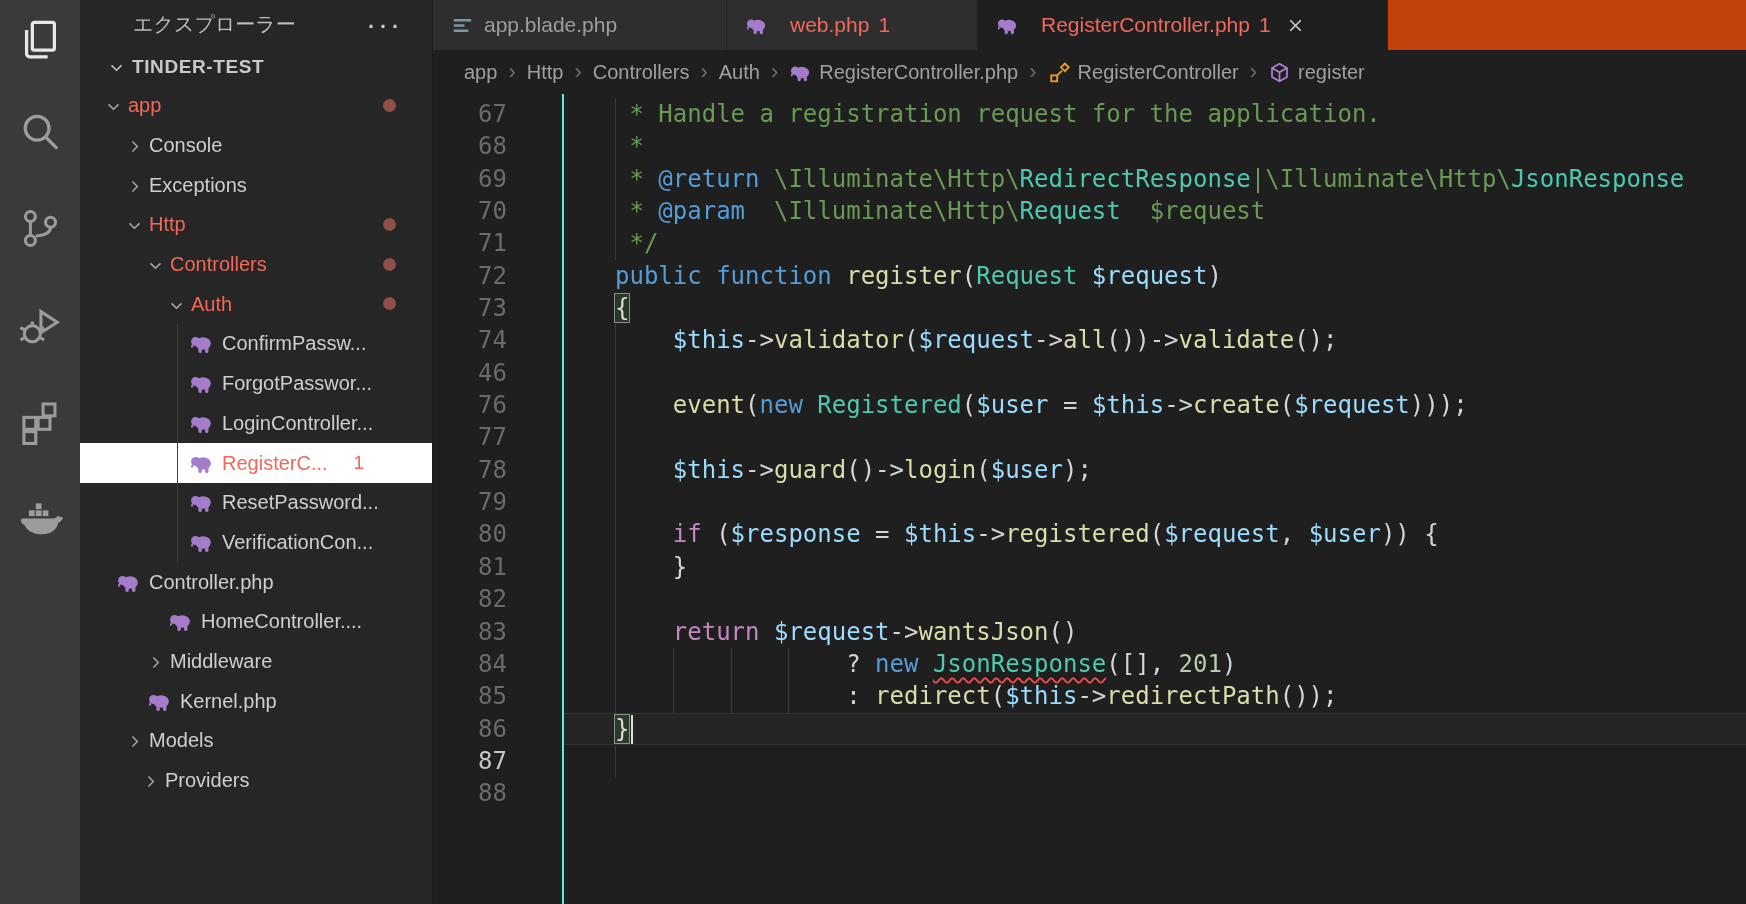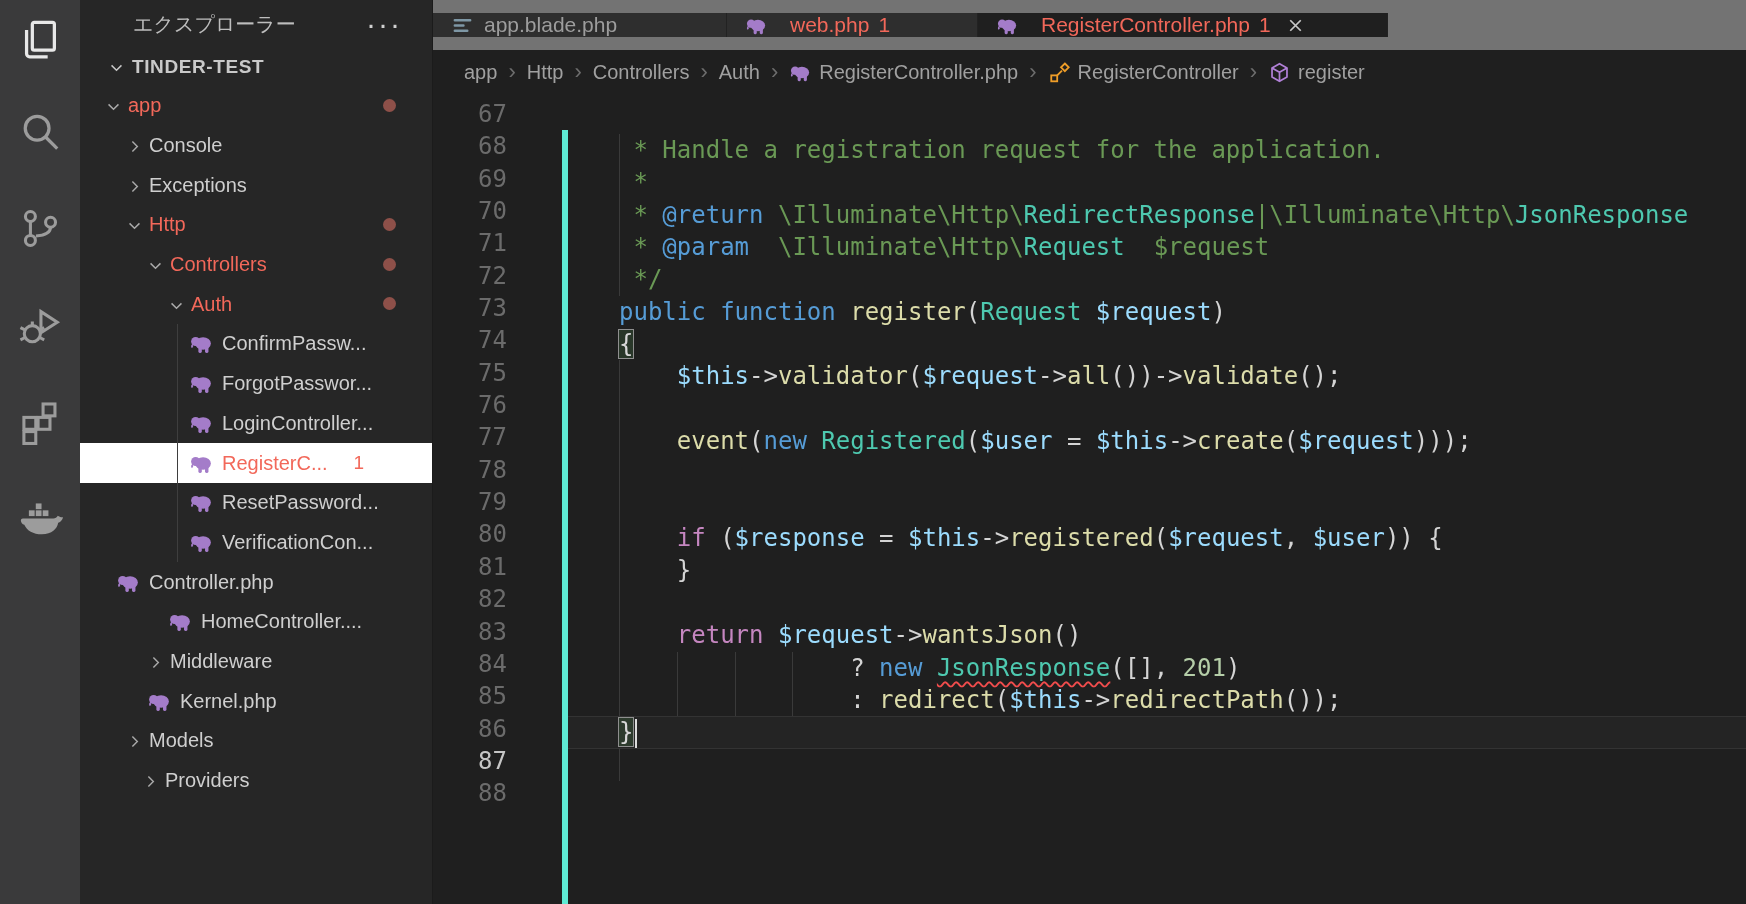--- a/index.html
+++ b/index.html
@@ -31,43 +31,43 @@
   .row .lbl { white-space:nowrap; }
   .row .err { color:#f2685a; }
   .row .badge1 { color:#f2685a; font-size:19px; margin-left:26px; }
   .row .dot { position:absolute; right:36px; top:13px; width:13px; height:13px;
               border-radius:50%; background:#8e5049; }
   .tree-guide { position:absolute; width:1px; background:#3e3e3e; left:97px; }
 
   
   .main { flex:1; display:flex; flex-direction:column; min-width:0; background:#1f1f1f;
           border-left:1px solid #1b1b1b; }
-  .tabbar { height:50px; background:#737373; display:flex; flex:none;align-items:center; }
+  .tabbar { height:50px; background:#c2410c; display:flex; flex:none; }
   .tab { display:flex; align-items:center; padding:0 18px; background:#2e2e2e;
          border-right:1px solid #222; font-size:21px; color:#9d9d9d; cursor:pointer; }
   .tab.active { background:#1f1f1f; }
   .tab .ticon { width:23px; height:23px; margin-right:10px; flex:none; }
   .tab .t-err { color:#f2685a;margin-left:12px; }
   .tab .t-badge { color:#f2685a; margin-left:9px; }
   .tab .t-close { width:21px; height:21px; margin-left:14px; flex:none; cursor:pointer; }
   .tab:nth-child(1){ width:294px; } .tab:nth-child(2){ width:251px; } .tab:nth-child(3){ width:410px; }
 
   .breadcrumb { height:44px; display:flex; align-items:center; padding-left:31px;
                 font-size:20px; color:#a0a0a0; flex:none; }
   .bc-item { display:flex; align-items:center; cursor:pointer; }
   .bc-item svg { width:23px; height:23px; margin-right:7px; }
   .bc-sep { color:#6d6d6d; margin:0 11px; font-size:22px; }
 
   .editor { flex:1; display:flex; overflow:hidden;
             font-family:"DejaVu Sans Mono", monospace; font-size:24px; line-height:32.35px; }
   .gutter { width:74px; flex:none; text-align:right; color:#6b6b6b; padding-top:4px; }
   .gutter .ln { height:32.35px; }
   .gutter .ln.cur { color:#c6c6c6; }
-  .codecol { flex:1; margin-left:55px; border-left:6px solid #5eead4; padding-top:4px;
-             position:relative; min-width:0;margin-top:36px; }
+  .codecol { flex:1; margin-left:55px; border-left:2px solid #5eead4; padding-top:4px;
+             position:relative; min-width:0; }
   .code-line { height:32.35px; padding-left:51px; white-space:pre; position:relative; color:#d4d4d4; }
   .code-line.cur { background:#242424; box-shadow:inset 0 1px 0 #333, inset 0 -1px 0 #333; }
   .guide { position:absolute; top:0; width:1px; height:32.35px; background:#3a3a3a; }
   .tok-cm{color:#6a9955} .tok-tag{color:#569cd6} .tok-ty{color:#4ec9b0}
   .tok-kw{color:#569cd6} .tok-fn{color:#dcdcaa} .tok-vr{color:#9cdcfe}
   .tok-ct{color:#c586c0} .tok-nu{color:#b5cea8} .tok-pn{color:#d4d4d4}
   .tok-sq{color:#4ec9b0; text-decoration:underline; text-decoration-style:wavy;
           text-decoration-color:#f14c4c; text-decoration-thickness:2px; text-underline-offset:5px;}
   .tok-br{color:#d8d8d8; outline:1px solid #8f8f8f; background:rgba(70,120,70,.28);}
   .cursor { display:inline-block; width:2px; height:29px; background:#dcdcdc;
@@ -372,21 +372,21 @@
     <div class="editor">
       <div class="gutter" id="gutter">
           <div class="ln">67</div>
           <div class="ln">68</div>
           <div class="ln">69</div>
           <div class="ln">70</div>
           <div class="ln">71</div>
           <div class="ln">72</div>
           <div class="ln">73</div>
           <div class="ln">74</div>
-          <div class="ln">75</div>
+          <div class="ln">46</div>
           <div class="ln">76</div>
           <div class="ln">77</div>
           <div class="ln">78</div>
           <div class="ln">79</div>
           <div class="ln">80</div>
           <div class="ln">81</div>
           <div class="ln">82</div>
           <div class="ln">83</div>
           <div class="ln">84</div>
           <div class="ln">85</div>
@@ -399,20 +399,21 @@
           <div class="code-line"><span class="guide" style="left: 51px;"></span><span class="tok-cm"> *</span></div>
           <div class="code-line"><span class="guide" style="left: 51px;"></span><span class="tok-cm"> * </span><span class="tok-tag">@return</span><span class="tok-cm"> \Illuminate\Http\</span><span class="tok-ty">RedirectResponse</span><span class="tok-cm">|\Illuminate\Http\</span><span class="tok-ty">JsonResponse</span></div>
           <div class="code-line"><span class="guide" style="left: 51px;"></span><span class="tok-cm"> * </span><span class="tok-tag">@param</span><span class="tok-cm">  \Illuminate\Http\</span><span class="tok-ty">Request</span><span class="tok-cm">  $request</span></div>
           <div class="code-line"><span class="guide" style="left: 51px;"></span><span class="tok-cm"> */</span></div>
           <div class="code-line"><span class="tok-kw">public</span><span class="tok-pn"> </span><span class="tok-kw">function</span><span class="tok-pn"> </span><span class="tok-fn">register</span><span class="tok-pn">(</span><span class="tok-ty">Request</span><span class="tok-pn"> </span><span class="tok-vr">$request</span><span class="tok-pn">)</span></div>
           <div class="code-line"><span class="tok-br">{</span></div>
           <div class="code-line"><span class="guide" style="left: 51px;"></span><span class="tok-pn">    </span><span class="tok-vr">$this</span><span class="tok-pn">-&gt;</span><span class="tok-fn">validator</span><span class="tok-pn">(</span><span class="tok-vr">$request</span><span class="tok-pn">-&gt;</span><span class="tok-fn">all</span><span class="tok-pn">())-&gt;</span><span class="tok-fn">validate</span><span class="tok-pn">();</span></div>
           <div class="code-line"><span class="guide" style="left: 51px;"></span></div>
           <div class="code-line"><span class="guide" style="left: 51px;"></span><span class="tok-pn">    </span><span class="tok-fn">event</span><span class="tok-pn">(</span><span class="tok-kw">new</span><span class="tok-pn"> </span><span class="tok-ty">Registered</span><span class="tok-pn">(</span><span class="tok-vr">$user</span><span class="tok-pn"> = </span><span class="tok-vr">$this</span><span class="tok-pn">-&gt;</span><span class="tok-fn">create</span><span class="tok-pn">(</span><span class="tok-vr">$request</span><span class="tok-pn">)));</span></div>
           <div class="code-line"><span class="guide" style="left: 51px;"></span></div>
+          <div class="code-line"><span class="guide" style="left: 51px;"></span><span class="tok-pn">    </span><span class="tok-vr">$this</span><span class="tok-pn">-&gt;</span><span class="tok-fn">guard</span><span class="tok-pn">()-&gt;</span><span class="tok-fn">login</span><span class="tok-pn">(</span><span class="tok-vr">$user</span><span class="tok-pn">);</span></div>
           <div class="code-line"><span class="guide" style="left: 51px;"></span></div>
           <div class="code-line"><span class="guide" style="left: 51px;"></span><span class="tok-pn">    </span><span class="tok-ct">if</span><span class="tok-pn"> (</span><span class="tok-vr">$response</span><span class="tok-pn"> = </span><span class="tok-vr">$this</span><span class="tok-pn">-&gt;</span><span class="tok-fn">registered</span><span class="tok-pn">(</span><span class="tok-vr">$request</span><span class="tok-pn">, </span><span class="tok-vr">$user</span><span class="tok-pn">)) {</span></div>
           <div class="code-line"><span class="guide" style="left: 51px;"></span><span class="tok-pn">    }</span></div>
           <div class="code-line"><span class="guide" style="left: 51px;"></span></div>
           <div class="code-line"><span class="guide" style="left: 51px;"></span><span class="tok-pn">    </span><span class="tok-ct">return</span><span class="tok-pn"> </span><span class="tok-vr">$request</span><span class="tok-pn">-&gt;</span><span class="tok-fn">wantsJson</span><span class="tok-pn">()</span></div>
           <div class="code-line"><span class="guide" style="left: 51px;"></span><span class="guide" style="left: 108.8px;"></span><span class="guide" style="left: 166.6px;"></span><span class="guide" style="left: 224.4px;"></span><span class="tok-pn">                ? </span><span class="tok-kw">new</span><span class="tok-pn"> </span><span class="tok-sq">JsonResponse</span><span class="tok-pn">([], </span><span class="tok-nu">201</span><span class="tok-pn">)</span></div>
           <div class="code-line"><span class="guide" style="left: 51px;"></span><span class="guide" style="left: 108.8px;"></span><span class="guide" style="left: 166.6px;"></span><span class="guide" style="left: 224.4px;"></span><span class="tok-pn">                : </span><span class="tok-fn">redirect</span><span class="tok-pn">(</span><span class="tok-vr">$this</span><span class="tok-pn">-&gt;</span><span class="tok-fn">redirectPath</span><span class="tok-pn">());</span></div>
           <div class="code-line cur"><span class="tok-br">}</span><span class="cursor"></span></div>
           <div class="code-line"><span class="guide" style="left: 51px;"></span></div>
         </div>

